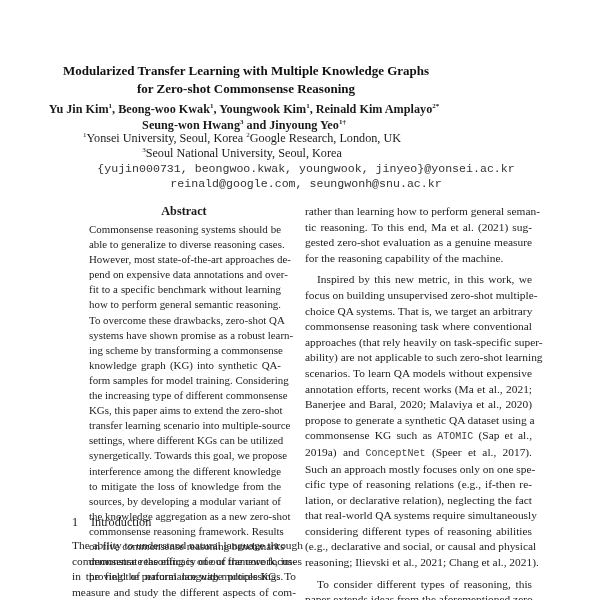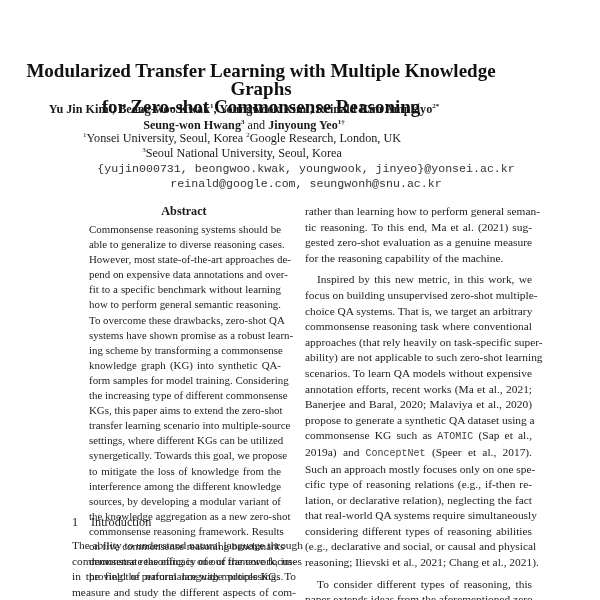--- a/index.html
+++ b/index.html
@@ -2,23 +2,22 @@
 <html><head>
 <meta charset="utf-8">
 <style>
   html, body { margin: 0; padding: 0; background: #ffffff; }
   body {
     width: 600px; height: 600px; overflow: hidden; position: relative;
     font-family: "Liberation Serif", serif; color: #1a1a1a;
   }
   .title {
     position: absolute; left: 0; top: 62px; width: 492px;
-    text-align: center; font-weight: bold; font-size: 19px; line-height: 18px;
+    text-align: center; font-weight: bold; font-size: 13px; line-height: 18px;
     color: #111;
-    padding-left: 15px;
   }
   .authors {
     position: absolute; left: 0; top: 101px; width: 488px;
     text-align: center; font-weight: bold; font-size: 12.2px; line-height: 16px;
   }
   .affil {
     position: absolute; left: 0; top: 131px; width: 484px;
     text-align: center; font-size: 12.2px; line-height: 15px;
   }
   .emails {
@@ -65,21 +64,21 @@
 
 <div class="authors">
   <div>
     <span>Yu Jin Kim</span><sup>1</sup>,
     <span>Beong-woo Kwak</span><sup>1</sup>,
     <span>Youngwook Kim</span><sup>1</sup>,
     <span>Reinald Kim Amplayo</span><sup>2*</sup>
   </div>
   <div>
     <span>Seung-won Hwang</span><sup>3</sup>
-    <span style="font-weight:normal">and</span>
+    <span style="font-weight:bold">and</span>
     <span>Jinyoung Yeo</span><sup>1†</sup>
   </div>
 </div>
 
 <div class="affil">
   <div>
     <sup>1</sup><span>Yonsei University, Seoul, Korea</span>
     <sup>2</sup><span>Google Research, London, UK</span>
   </div>
   <div>
@@ -104,22 +103,22 @@
   <span class="line">To overcome these drawbacks, zero-shot QA</span>
   <span class="line">systems have shown promise as a robust learn-</span>
   <span class="line">ing scheme by transforming a commonsense</span>
   <span class="line">knowledge graph (KG) into synthetic QA-</span>
   <span class="line">form samples for model training. Considering</span>
   <span class="line">the increasing type of different commonsense</span>
   <span class="line">KGs, this paper aims to extend the zero-shot</span>
   <span class="line">transfer learning scenario into multiple-source</span>
   <span class="line">settings, where different KGs can be utilized</span>
   <span class="line">synergetically. Towards this goal, we propose</span>
+  <span class="line">interference among the different knowledge</span>
   <span class="line">to mitigate the loss of knowledge from the</span>
-  <span class="line">interference among the different knowledge</span>
   <span class="line">sources, by developing a modular variant of</span>
   <span class="line">the knowledge aggregation as a new zero-shot</span>
   <span class="line">commonsense reasoning framework. Results</span>
   <span class="line">on five commonsense reasoning benchmarks</span>
   <span class="line">demonstrate the efficacy of our framework, im-</span>
   <span class="line last">proving the performance with multiple KGs.</span>
 </div>
 
 <div class="intro-heading">
   <span class="num">1</span><span>Introduction</span>

